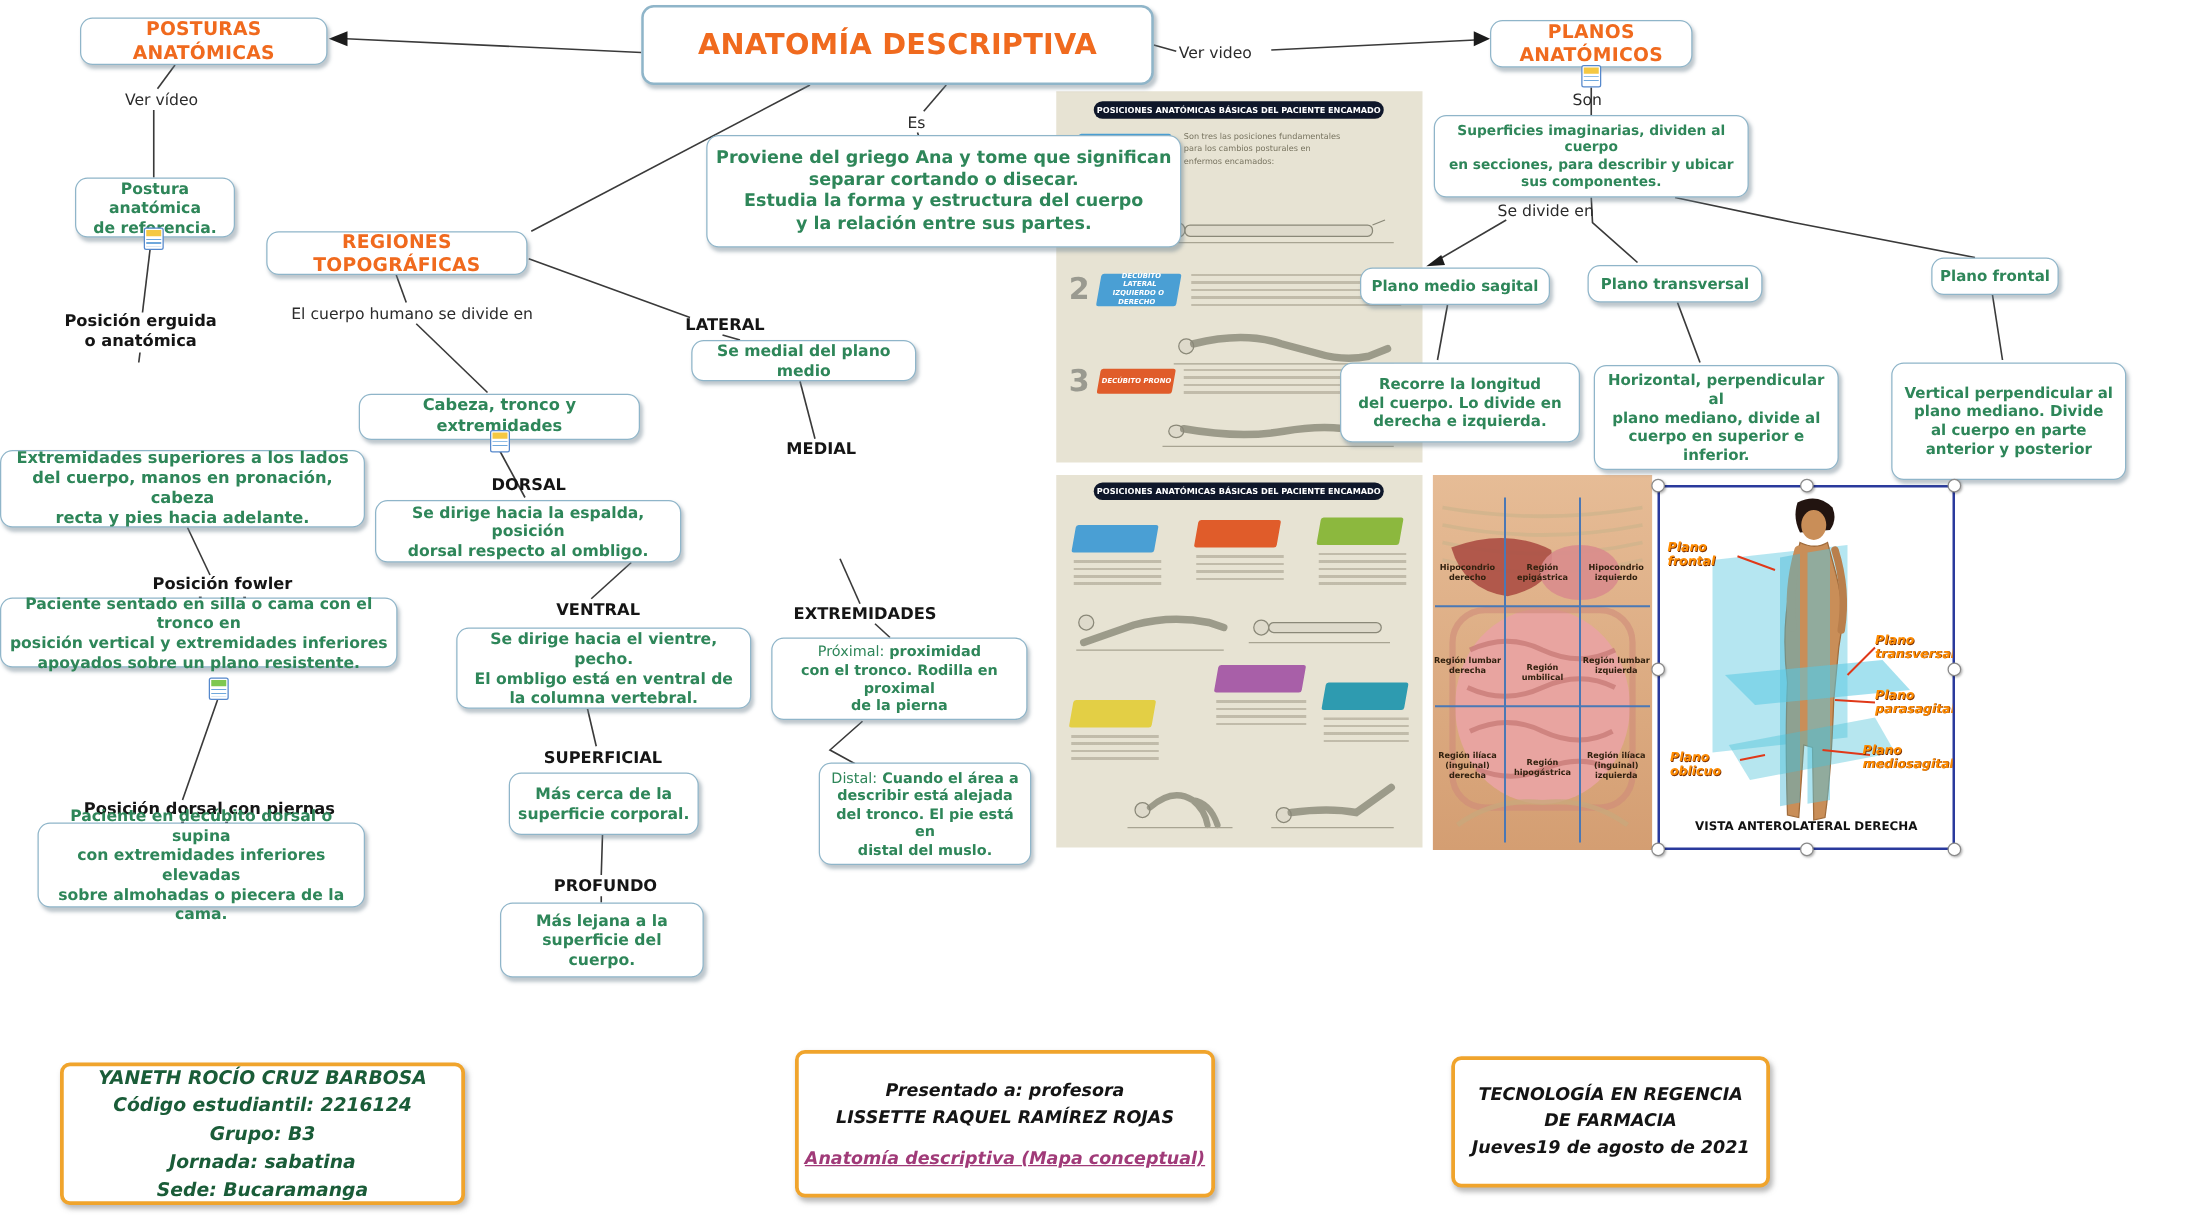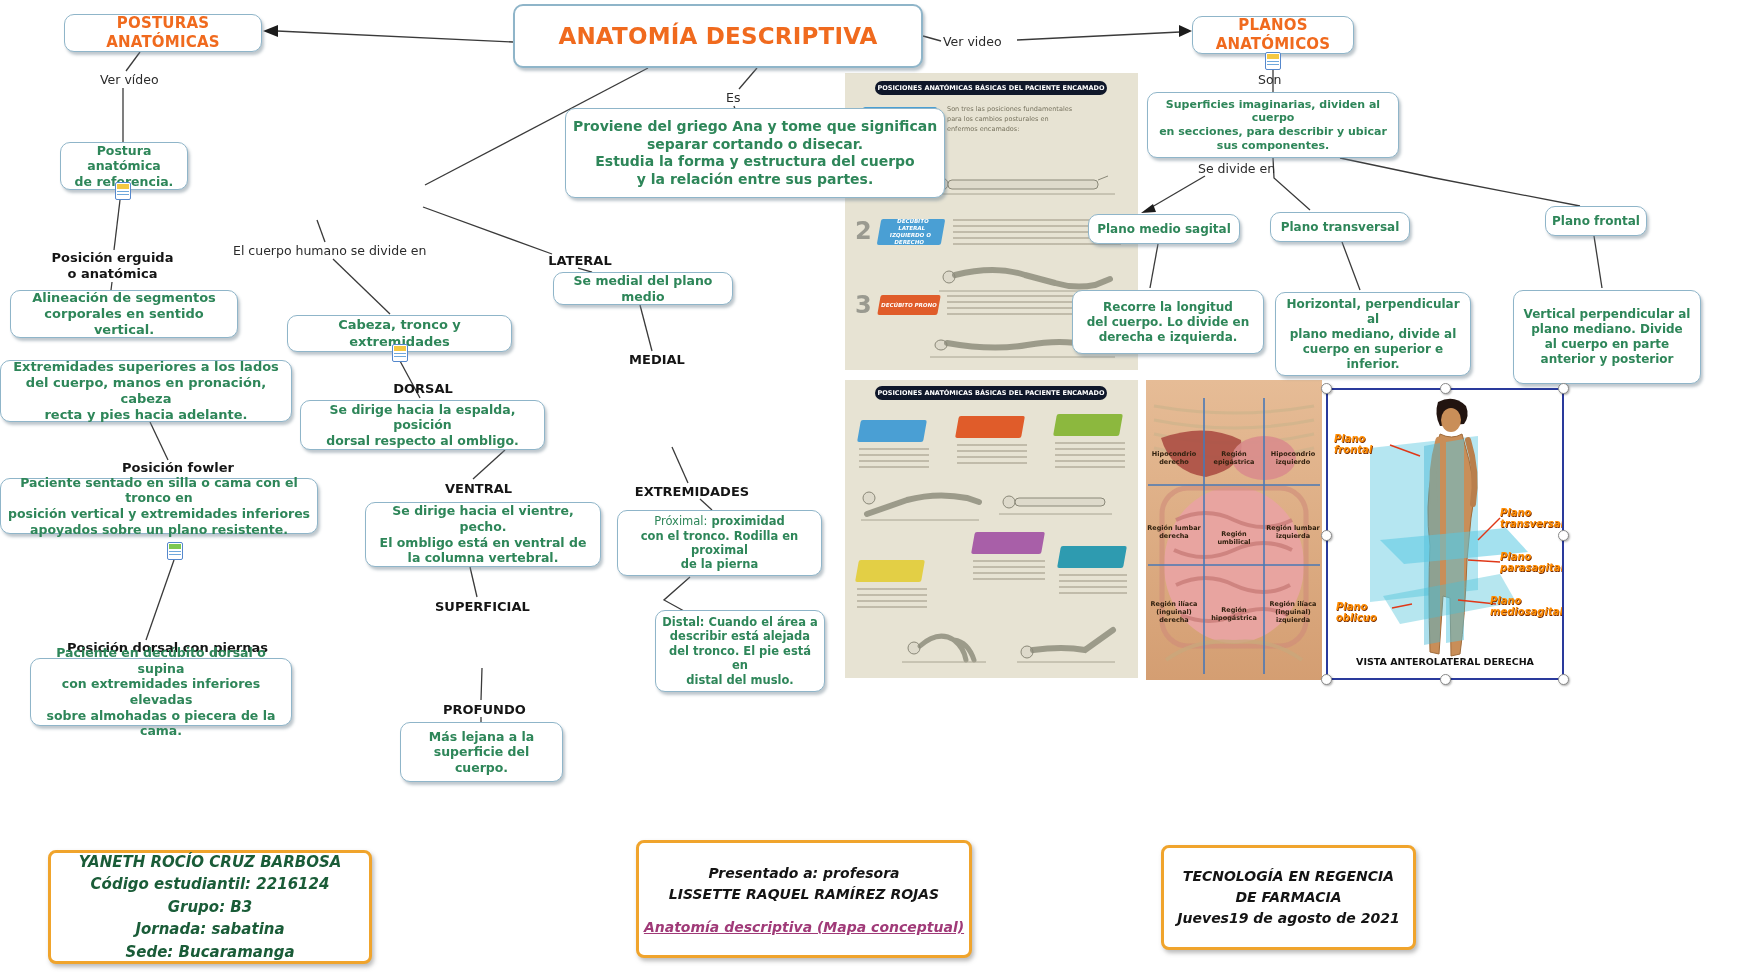--- a/index.html
+++ b/index.html
@@ -228,20 +228,23 @@
   <div class="handle" style="left:1321px;top:674px"></div>
   <div class="handle" style="left:1440px;top:674px"></div>
   <div class="handle" style="left:1558px;top:674px"></div>
 
   <div class="node topic" style="left:64px;top:14px;width:198px;height:38px">
     <span class="txt" style="font-size:15px">POSTURAS ANATÓMICAS</span>
   </div>
   <div class="node topic" style="left:513px;top:4px;width:410px;height:64px;border-width:2px">
     <span class="txt" style="font-size:23px">ANATOMÍA DESCRIPTIVA</span>
   </div>
+  <div class="node topic" style="left:213px;top:185px;width:209px;height:35px">
+    <span class="txt" style="font-size:15px">REGIONES TOPOGRÁFICAS</span>
+  </div>
   <div class="node topic" style="left:1192px;top:16px;width:162px;height:38px">
     <span class="txt" style="font-size:15px">PLANOS ANATÓMICOS</span>
   </div>
   <div class="res-icon" style="left:1265px;top:52px"></div>
 
   <div class="lbl" style="left:100px;top:72px">Ver vídeo</div>
   <div class="lbl" style="left:943px;top:34px">Ver video</div>
   <div class="lbl" style="left:726px;top:90px">Es</div>
   <div class="lbl" style="left:1258px;top:72px">Son</div>
   <div class="lbl" style="left:1198px;top:161px">Se divide en</div>
@@ -255,24 +258,20 @@
   </div>
 
   <div class="node" style="left:60px;top:142px;width:128px;height:48px">
     <span class="txt" style="font-size:12.5px">Postura anatómica
 de referencia.</span>
   </div>
   <div class="res-icon" style="left:115px;top:182px"></div>
 
   <div class="term" style="left:50px;top:250px;width:125px">Posición erguida
 o anatómica</div>
-  <div class="node" style="left:10px;top:290px;width:228px;height:48px">
-    <span class="txt" style="font-size:13px">Alineación de segmentos
-corporales en sentido vertical.</span>
-  </div>
   <div class="node" style="left:0px;top:360px;width:292px;height:62px">
     <span class="txt" style="font-size:13px">Extremidades superiores a los lados
 del cuerpo, manos en pronación, cabeza
 recta y pies hacia adelante.</span>
   </div>
 
   <div class="term" style="left:93px;top:460px;width:170px">Posición fowler elevada</div>
   <div class="node" style="left:0px;top:478px;width:318px;height:56px">
     <span class="txt" style="font-size:12.5px">Paciente sentado en silla o cama con el tronco en
 posición vertical y extremidades inferiores
@@ -299,20 +298,24 @@
   </div>
 
   <div class="term" style="left:445px;top:481px;width:66px">VENTRAL</div>
   <div class="node" style="left:365px;top:502px;width:236px;height:65px">
     <span class="txt" style="font-size:12.5px">Se dirige hacia el vientre, pecho.
 El ombligo está en ventral de
 la columna vertebral.</span>
   </div>
 
   <div class="term" style="left:435px;top:599px;width:94px">SUPERFICIAL</div>
+  <div class="node" style="left:407px;top:618px;width:152px;height:50px">
+    <span class="txt" style="font-size:12.5px">Más cerca de la
+superficie corporal.</span>
+  </div>
 
   <div class="term" style="left:443px;top:702px;width:80px">PROFUNDO</div>
   <div class="node" style="left:400px;top:722px;width:163px;height:60px">
     <span class="txt" style="font-size:12.5px">Más lejana a la
 superficie del cuerpo.</span>
   </div>
 
   <div class="term" style="left:548px;top:253px;width:64px">LATERAL</div>
   <div class="node" style="left:553px;top:272px;width:180px;height:33px">
     <span class="txt" style="font-size:12.5px">Se medial del plano medio</span>
@@ -320,21 +323,21 @@
 
   <div class="term" style="left:627px;top:352px;width:60px">MEDIAL</div>
 
   <div class="term" style="left:633px;top:484px;width:118px">EXTREMIDADES</div>
   <div class="node" style="left:617px;top:510px;width:205px;height:66px">
     <span class="txt" style="font-size:11.5px"><span style="font-weight:normal">Próximal:</span> <span>proximidad
 con el tronco.  Rodilla en proximal
 de la pierna</span></span>
   </div>
   <div class="node" style="left:655px;top:610px;width:170px;height:82px">
-    <span class="txt" style="font-size:11.5px"><span style="font-weight:bold">Distal:</span> <span>Cuando el área a
+    <span class="txt" style="font-size:11.5px"><span style="font-weight:normal">Distal:</span> <span>Cuando el área a
 describir está alejada
 del tronco.  El pie está en
 distal del muslo.</span></span>
   </div>
 
   <div class="node" style="left:1147px;top:92px;width:252px;height:66px">
     <span class="txt" style="font-size:11px">Superficies imaginarias, dividen al cuerpo
 en secciones, para describir y ubicar
 sus componentes.</span>
   </div>

